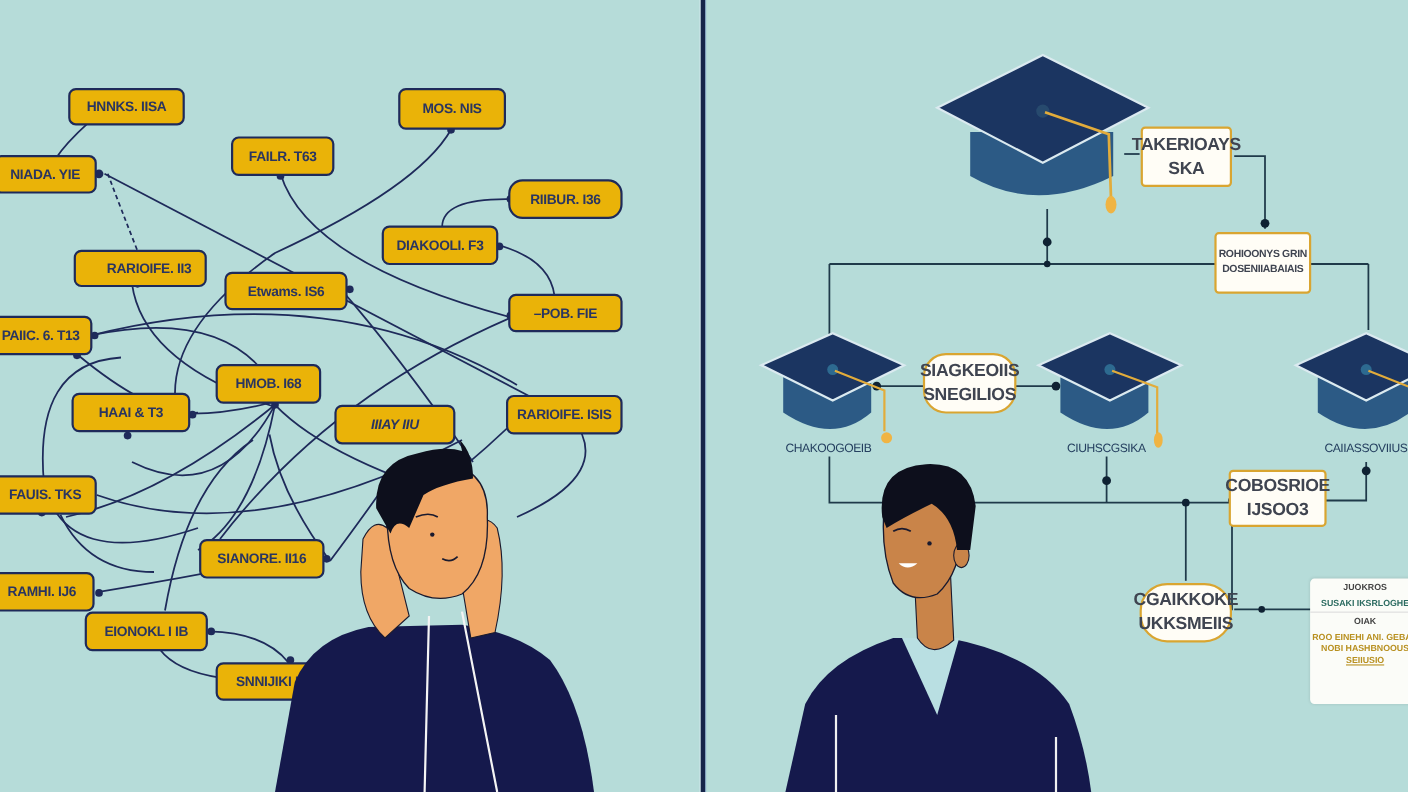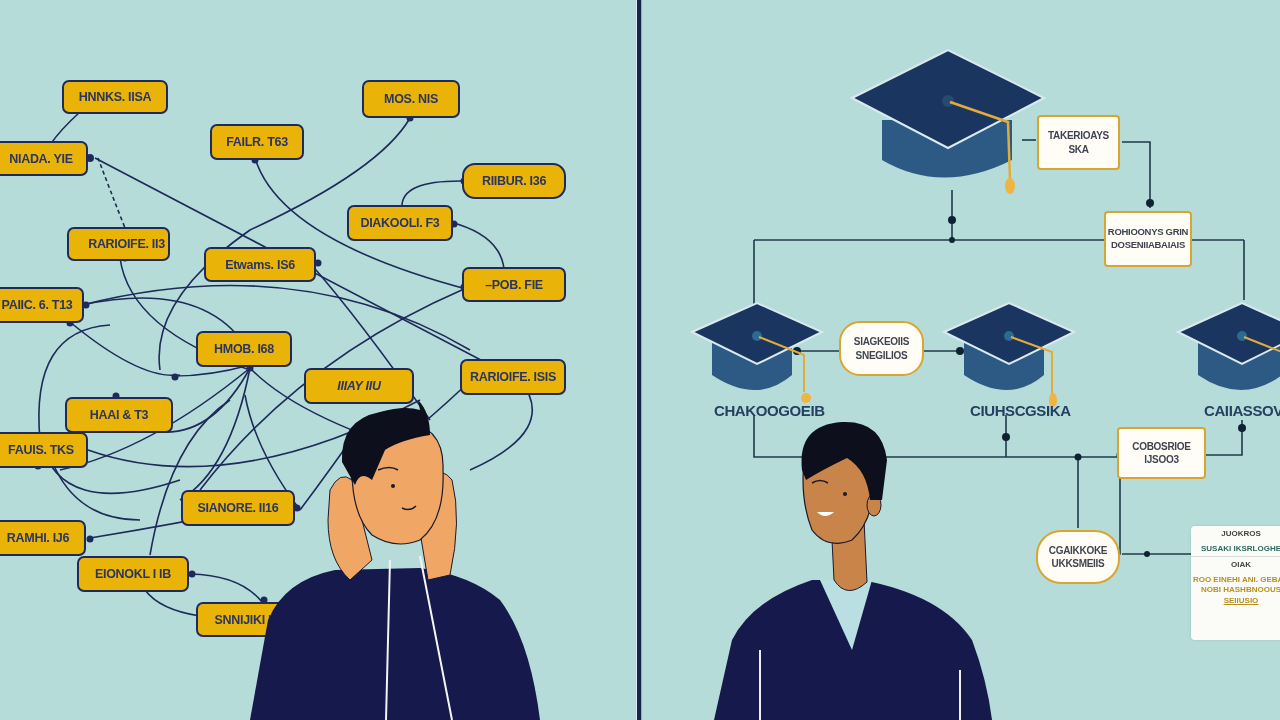--- a/index.html
+++ b/index.html
@@ -3,22 +3,22 @@
 <meta charset="utf-8">
 <style>
   html,body{margin:0;padding:0;}
   body{width:1280px;height:720px;overflow:hidden;background:#b6dcd9;position:relative;font-family:"Liberation Sans",sans-serif;}
   .panel{position:absolute;top:0;height:720px;}
   #left{left:0;width:638px;}
   #right{left:642px;width:638px;}
   #divider{position:absolute;left:637px;top:0;width:4px;height:720px;background:#16254a;box-shadow:-1px 0 0 #d8ecf0,1px 0 0 #8fb0cc;}
   svg.layer{position:absolute;left:0;top:0;}
   .node{position:absolute;background:#eab308;border:2px solid #1e2a5a;border-radius:7px;color:#2a3560;font-size:12.5px;font-weight:bold;letter-spacing:-0.3px;display:flex;align-items:center;justify-content:center;box-sizing:border-box;white-space:nowrap;}
-  .gbox{position:absolute;background:#fffdf6;border:2px solid #d9a531;border-radius:4px;color:#3f4450;font-size:10px;font-weight:bold;display:flex;align-items:center;justify-content:center;text-align:center;line-height:1.35;box-sizing:border-box;letter-spacing:-0.3px;}
-  .caplabel{position:absolute;color:#254060;font-size:15px;font-weight:bold;letter-spacing:-0.4px;white-space:nowrap;}
+  .gbox{position:absolute;background:#fffdf6;border:2px solid #d9a531;border-radius:4px;color:#3f4450;font-size:16px;font-weight:bold;display:flex;align-items:center;justify-content:center;text-align:center;line-height:1.35;box-sizing:border-box;letter-spacing:-0.3px;}
+  .caplabel{position:absolute;color:#254060;font-size:11px;font-weight:normal;letter-spacing:-0.4px;white-space:nowrap;}
   .legend{position:absolute;left:1191px;top:526px;width:100px;height:114px;background:#fbfcf8;border-radius:4px;box-shadow:0 0 3px rgba(0,0,0,0.12);font-size:8px;font-weight:bold;text-align:center;color:#444;overflow:hidden;}
   .legend div{padding:3px 0;}
   .legend .l-sub{color:#2b6b60;border-bottom:1px solid #ddd;}
   .legend .l-note{color:#b89020;line-height:1.3;}
 </style>
 </head>
 <body>
 
 <div id="left" class="panel">
   <svg class="layer" width="638" height="720">
@@ -87,36 +87,36 @@
     </div>
   <div class="node" style="left:210px;top:124px;width:94px;height:36px;">
       <span>FAILR. T63</span>
     </div>
   <div class="node" style="left:462px;top:163px;width:104px;height:36px;border-radius:13px;">
       <span>RIIBUR. I36</span>
     </div>
   <div class="node" style="left:347px;top:205px;width:106px;height:36px;">
       <span>DIAKOOLI. F3</span>
     </div>
-  <div class="node" style="left:67px;top:227px;width:103px;height:34px;padding-left:16px;">
+  <div class="node" style="left:67px;top:227px;width:121px;height:34px;padding-left:16px;">
       <span>RARIOIFE. II3</span>
     </div>
   <div class="node" style="left:204px;top:247px;width:112px;height:35px;">
       <span>Etwams. IS6</span>
     </div>
   <div class="node" style="left:462px;top:267px;width:104px;height:35px;">
       <span>–POB. FIE</span>
     </div>
   <div class="node" style="left:-10px;top:287px;width:94px;height:36px;">
       <span>PAIIC. 6. T13</span>
     </div>
   <div class="node" style="left:196px;top:331px;width:96px;height:36px;">
       <span>HMOB. I68</span>
     </div>
-  <div class="node" style="left:65px;top:357px;width:108px;height:36px;margin-top:40px;">
+  <div class="node" style="left:65px;top:357px;width:108px;height:36px;">
       <span>HAAI &amp; T3</span>
     </div>
   <div class="node" style="left:304px;top:368px;width:110px;height:36px;font-style:italic;">
       <span>IIIAY IIU</span>
     </div>
   <div class="node" style="left:460px;top:359px;width:106px;height:36px;">
       <span>RARIOIFE. ISIS</span>
     </div>
   <div class="node" style="left:-6px;top:432px;width:94px;height:36px;">
       <span>FAUIS. TKS</span>

